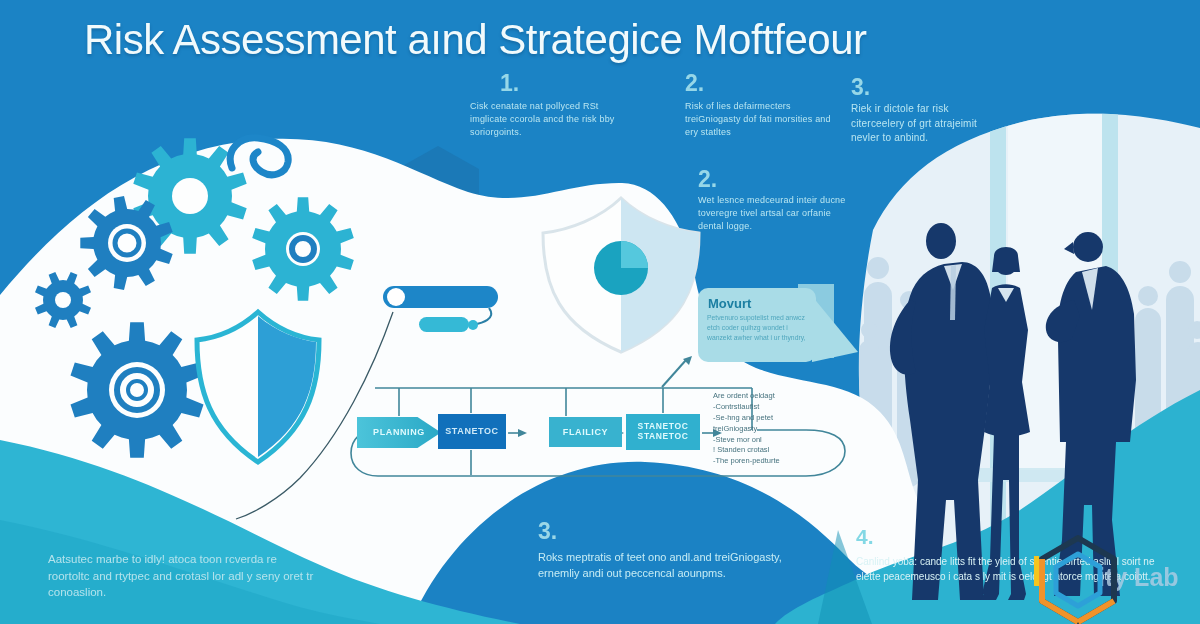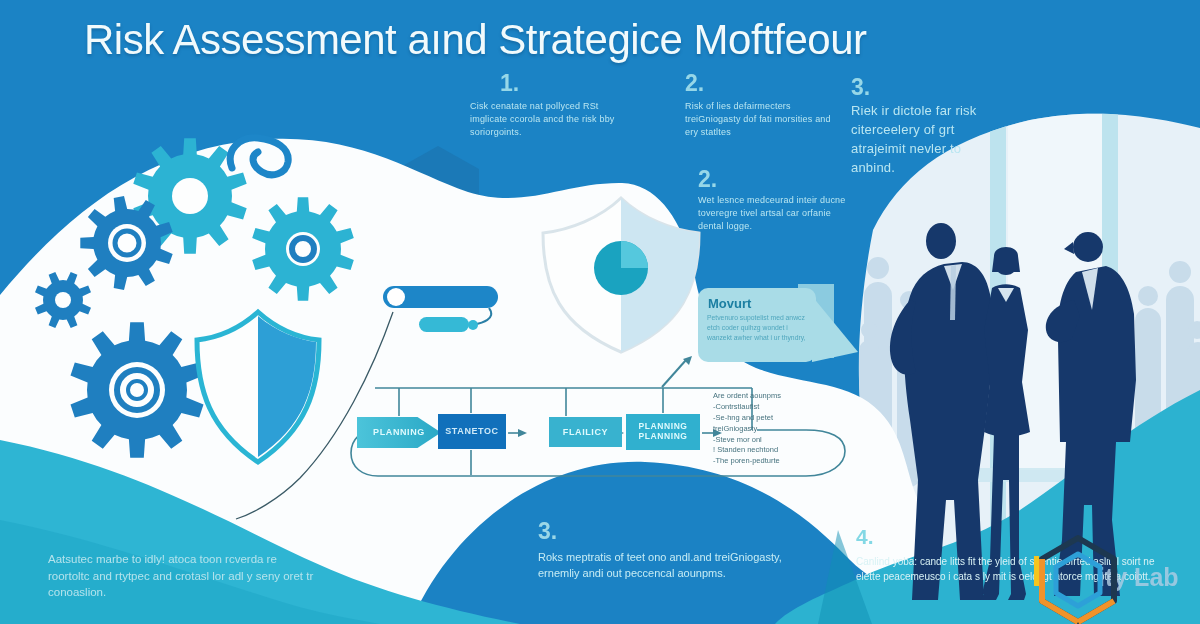--- a/index.html
+++ b/index.html
@@ -7,21 +7,21 @@
          background:linear-gradient(155deg,#1f8bcb 0%,#1b83c5 55%,#1a7cbd 100%);
          font-family:"Liberation Sans",sans-serif;}
   svg.art{position:absolute;left:0;top:0;width:1200px;height:624px;z-index:1;}
   .txt{position:absolute;z-index:10;}
   .page-title{left:84px;top:16px;font-size:42px;font-weight:400;color:#f1fafc;
               letter-spacing:-0.5px;text-shadow:0 2px 3px rgba(8,62,110,.35);}
   .step-num{font-size:23px;font-weight:700;color:#96d7e8;}
   .step-text{font-size:9px;line-height:1.45;color:#b9e6f1;letter-spacing:.2px;}
   .n1{left:500px;top:70px;} .t1{left:470px;top:100px;width:168px;}
   .n2{left:685px;top:70px;} .t2{left:685px;top:100px;width:152px;}
-  .n3{left:851px;top:74px;} .t3{left:851px;top:102px;width:128px;font-size:13px;}
+  .n3{left:851px;top:74px;} .t3{left:851px;top:102px;width:128px;font-size:10px;}
   .nm2{left:698px;top:166px;} .tm2{left:698px;top:194px;width:158px;}
   .bubble{left:698px;top:288px;width:118px;height:74px;background:#a9dce7;
           border-radius:10px;z-index:11;}
   .bubble-title{margin:8px 10px 2px;font-size:13px;font-weight:700;color:#1c7fa2;}
   .bubble-text{margin:0 9px;font-size:6.8px;line-height:1.5;color:#4fa6bd;}
   .fc-box{position:absolute;display:flex;align-items:center;justify-content:center;
           text-align:center;font-size:9px;font-weight:700;color:#defafd;
           letter-spacing:.6px;line-height:1.15;z-index:12;}
   .fc1{left:357px;top:417px;width:84px;height:31px;
        background:linear-gradient(90deg,#4cc4da,#2aa8c6);
@@ -191,29 +191,29 @@
 <div class="txt step-text tm2">Wet lesnce medceurad inteir ducne toveregre tivel artsal car orfanie dental logge.</div>
 
 <div class="txt bubble">
   <div class="bubble-title">Movurt</div>
   <div class="bubble-text">Petvenuro supotelist med anwcz etch coder quihzg wondet i wanzekt awher what i ur thyndry,</div>
 </div>
 
 <div class="fc-box fc1">PLANNING</div>
 <div class="fc-box fc2">STANETOC</div>
 <div class="fc-box fc3">FLAILICY</div>
-<div class="fc-box fc4">PLANNING PLANNING</div>
+<div class="fc-box fc4">STANETOC STANETOC</div>
 
 <div class="txt checklist">
-  <div>Are ordent aounpms</div>
+  <div>Are ordent oeldagt</div>
   <div>-Contrstlaufist</div>
   <div>-Se-hng and petet</div>
   <div>treiGniogasty</div>
   <div>-Steve mor onl</div>
-  <div>! Standen nechtond</div>
+  <div>! Standen crotasl</div>
   <div>-The poren-pedturte</div>
 </div>
 
 <div class="txt bl-text">Aatsutec marbe to idly! atoca toon rcverda re roortoltc and rtytpec and crotasl lor adl y seny oret tr conoaslion.</div>
 <div class="txt bm-num">3.</div>
 <div class="txt bm-text">Roks meptratis of teet ono andl.and treiGniogasty, ernemliy andi out peccencal aounpms.</div>
 <div class="txt br-num">4.</div>
 <div class="txt br-text">Canlind yoba: cande litts fit the yleid of strentie ofrted aslital soirt ne elette peacemeusco i cata s ly mit is oeldagt atorce mgote a coiott.</div>
 
 <div class="txt wm-text">ity Lab</div>

